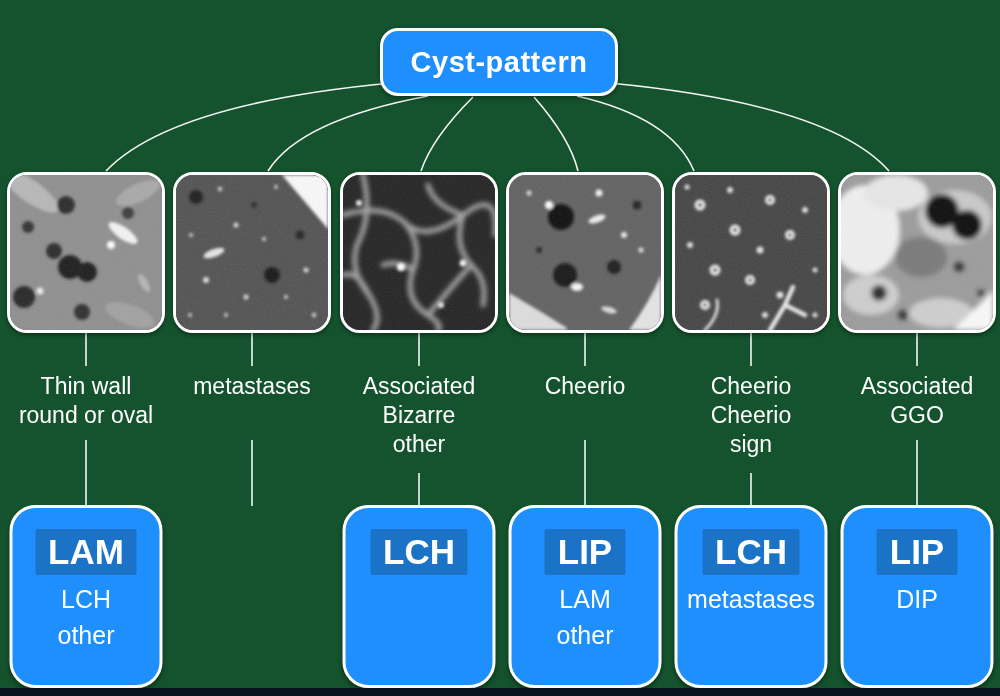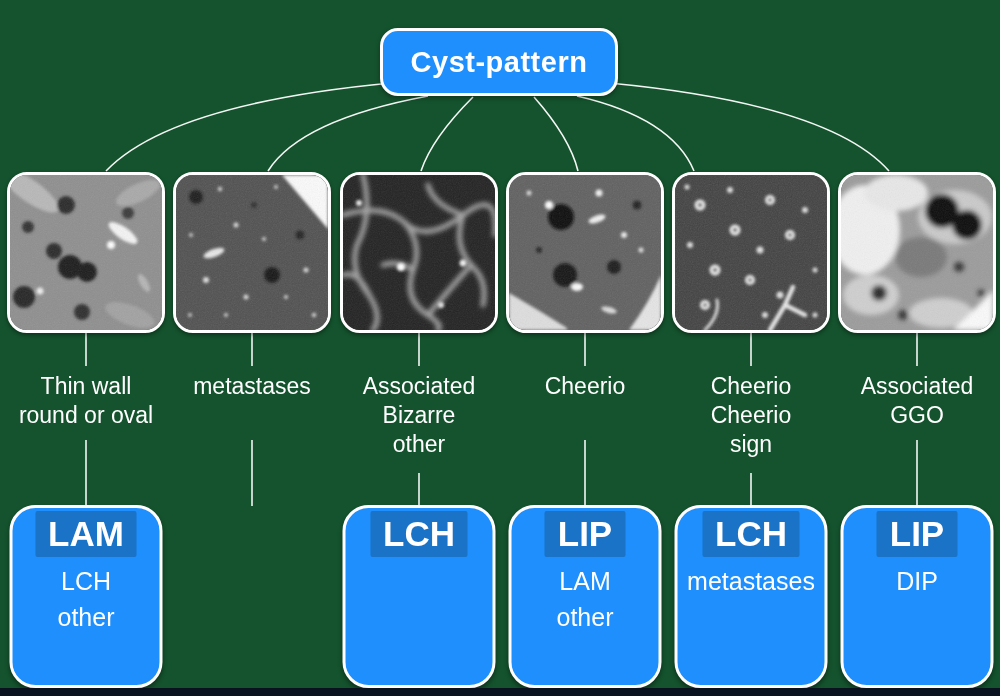--- a/index.html
+++ b/index.html
@@ -25,21 +25,21 @@
   }
   .thumb svg{display:block;width:152px;height:155px;}
   .feature{
     position:absolute;top:200px;left:50%;transform:translateX(-50%);
     width:176px;text-align:center;font-size:23px;line-height:1.26;font-weight:400;
   }
   .dx-box{
     position:absolute;top:333px;left:50%;transform:translateX(-50%);
     width:153px;height:183px;box-sizing:border-box;
     background:#1e8ffd;border:3px solid #fff;border-radius:26px;
-    text-align:center;padding-top:3px;
+    text-align:center;padding-top:21px;
     box-shadow:0 3px 4px rgba(0,0,0,.35);
   }
   .dx-badge{
     display:inline-block;background:#1a73c6;color:#fff;
     font-size:35px;font-weight:700;padding:3px 13px;border-radius:2px;
   }
   .dx-secondary{font-size:25px;line-height:1.45;margin-top:6px;font-weight:400;}
   .footer-strip{position:absolute;left:0;bottom:0;width:1000px;height:8px;background:#0a1220;}
   .defs-holder{position:absolute;width:0;height:0;overflow:hidden;}
 </style>

